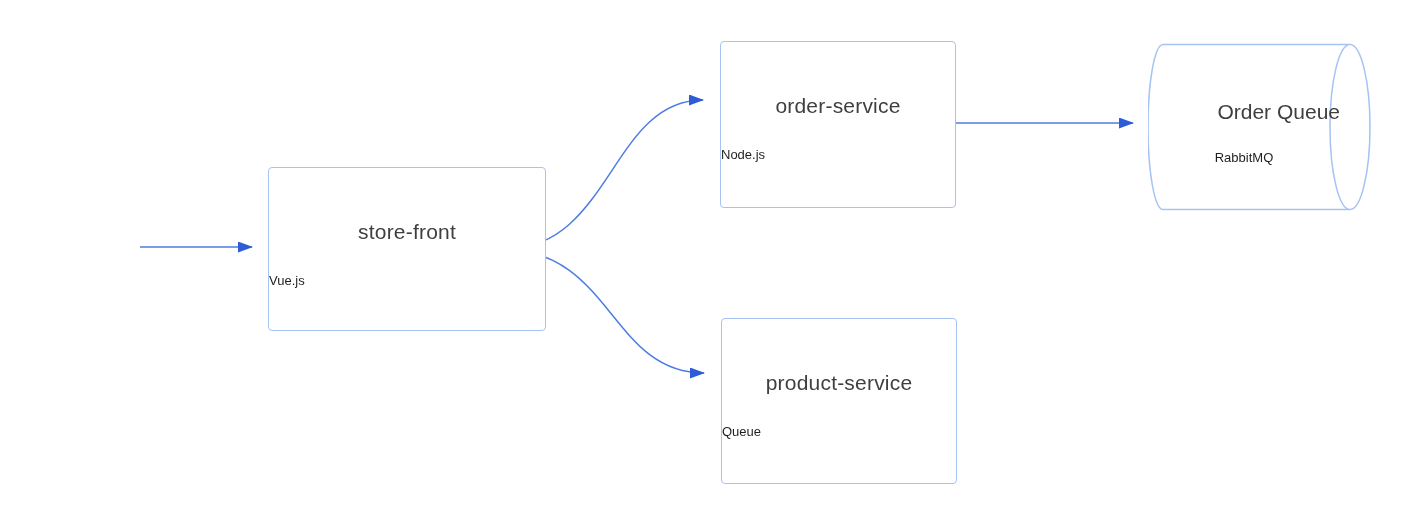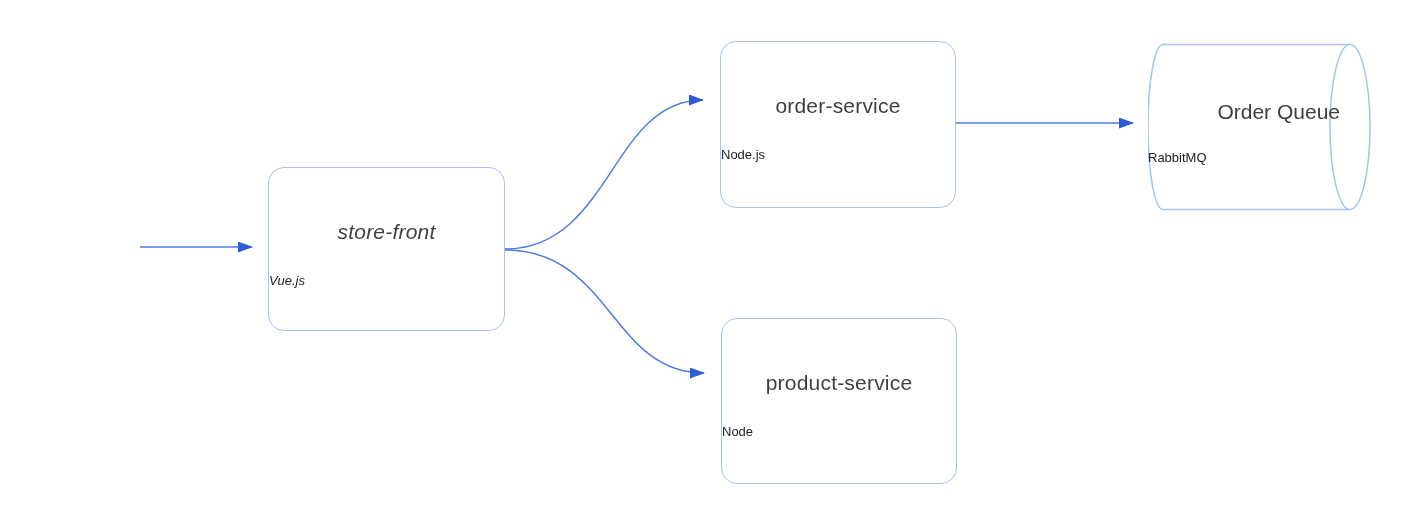--- a/index.html
+++ b/index.html
@@ -22,57 +22,58 @@
   }
   .edge {
     fill: none;
     stroke: var(--edge-line, #4d7ce2);
     stroke-width: 1.5;
   }
   .node {
     position: absolute;
     background: #ffffff;
     border: 1.5px solid var(--node-border, #a6c3f3);
-    border-radius: 16px;
+    border-radius: 4px;
     box-sizing: border-box;
   }
   .node-label {
     position: absolute;
     top: 52px; left: 0; right: 0;
     text-align: center;
     font-size: 21px;
     letter-spacing: 0.2px;
     color: var(--label-text, #3f3f3f);
   }
   .node-sublabel {
     position: absolute;
     top: 105px; left: 0; right: 0;
     text-align: left;
     font-size: 13px;
     color: var(--sublabel-text, #1f1f1f);
   }
-  #node-store-front     { left: 268px;  top: 167px; width: 237px; height: 164px; font-style: italic; }
+  #node-store-front     { left: 268px;  top: 167px; width: 278px; height: 164px; }
   #node-order-service   { left: 720px;  top: 41px;  width: 236px; height: 167px; }
   #node-product-service { left: 721px;  top: 318px; width: 236px; height: 166px; }
   #node-order-queue {
     position: absolute;
     left: 1148px; top: 43px;
     width: 223px; height: 168px;
   }
   #node-order-queue svg { position: absolute; left: 0; top: 0; }
   #node-order-queue .cyl-label {
     position: absolute;
     top: 57px; left: 0; width: 192px;
     text-align: right;
     font-size: 21px;
     color: var(--label-text, #3f3f3f);
   }
   #node-order-queue .cyl-sublabel {
     position: absolute;
     top: 107px; left: 0; width: 192px;
+    text-align: center;
     font-size: 13px;
     color: var(--sublabel-text, #1f1f1f);
   }
   #actor {
     position: absolute;
     left: 38px; top: 190px;
     width: 135px; height: 140px;
   }
   #actor svg { position: absolute; left: 0; top: 0; }
   #customers-label {
@@ -107,21 +108,21 @@
     <div class="node-sublabel">Vue.js</div>
   </div>
 
   <div id="node-order-service" class="node">
     <div class="node-label">order-service</div>
     <div class="node-sublabel">Node.js</div>
   </div>
 
   <div id="node-product-service" class="node">
     <div class="node-label">product-service</div>
-    <div class="node-sublabel">Node</div>
+    <div class="node-sublabel">Queue</div>
   </div>
 
   <div id="node-order-queue">
     <svg width="223" height="168" viewBox="0 0 223 168" xmlns="http://www.w3.org/2000/svg">
       <g fill="#ffffff" stroke="#a6c3f3" style="stroke: var(--node-border, #a6c3f3)" stroke-width="1.5">
         <path d="M 202 1.5 L 15 1.5 A 15 82.5 0 0 0 15 166.5 L 202 166.5"></path>
         <ellipse cx="202" cy="84" rx="20" ry="82.5"></ellipse>
       </g>
     </svg>
     <div class="cyl-label">Order Queue</div>

